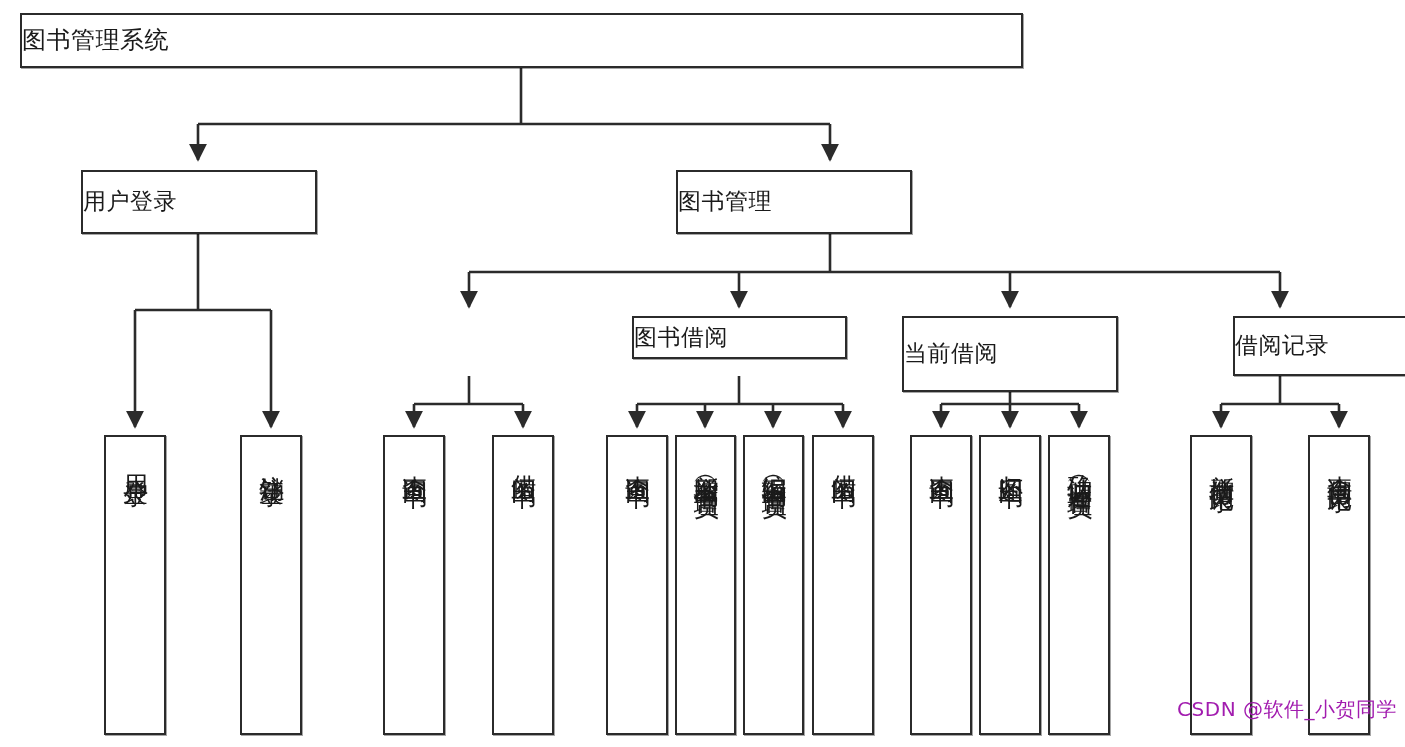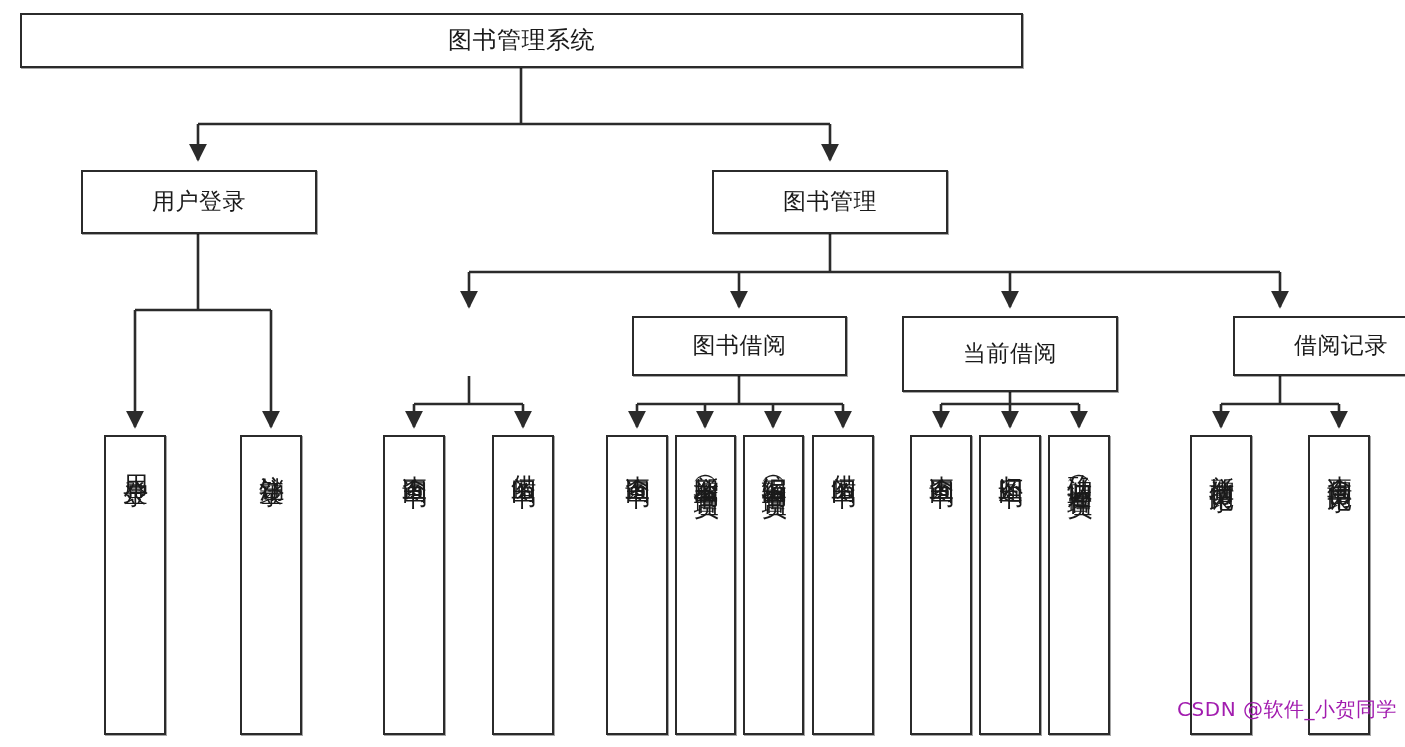--- a/index.html
+++ b/index.html
@@ -14,21 +14,21 @@
   #edges{position:absolute;left:0;top:0;width:1405px;height:747px;pointer-events:none;}
 
   .node{
     position:absolute;
     box-sizing:border-box;
     background:#ffffff;
     border:2px solid #2b2b2b;
     box-shadow:1px 1px 0 rgba(0,0,0,0.35);
     display:flex;
     align-items:center;
-    justify-content:center;
+    justify-content:flex-start;
     color:#1a1a1a;
   }
   .node .label{
     display:block;
     text-align:center;
     letter-spacing:0.5px;
     white-space:pre-line;
   }
   
   .h-node .label{font-size:23px;line-height:1.2;}
@@ -114,25 +114,25 @@
     </g>
   </svg>
 
   <div class="node h-node root" style="left:20px;top:13px;width:1003px;height:55px;">
     <span class="label">图书管理系统</span>
   </div>
 
   <div class="node h-node" style="left:81px;top:170px;width:236px;height:64px;">
     <span class="label">用户登录</span>
   </div>
-  <div class="node h-node" style="left:712px;top:170px;width:236px;height:64px;">
+  <div class="node h-node" style="left:676px;top:170px;width:236px;height:64px;">
     <span class="label">图书管理</span>
   </div>
 
-  <div class="node h-node" style="left:632px;top:316px;width:215px;height:60px;">
+  <div class="node h-node" style="left:632px;top:316px;width:215px;height:43px;">
     <span class="label">图书借阅</span>
   </div>
   <div class="node h-node" style="left:902px;top:316px;width:216px;height:76px;">
     <span class="label">当前借阅</span>
   </div>
   <div class="node h-node" style="left:1233px;top:316px;width:216px;height:60px;">
     <span class="label">借阅记录</span>
   </div>
 
   <div class="node v-node" style="left:104px;top:435px;width:62px;height:300px;">

